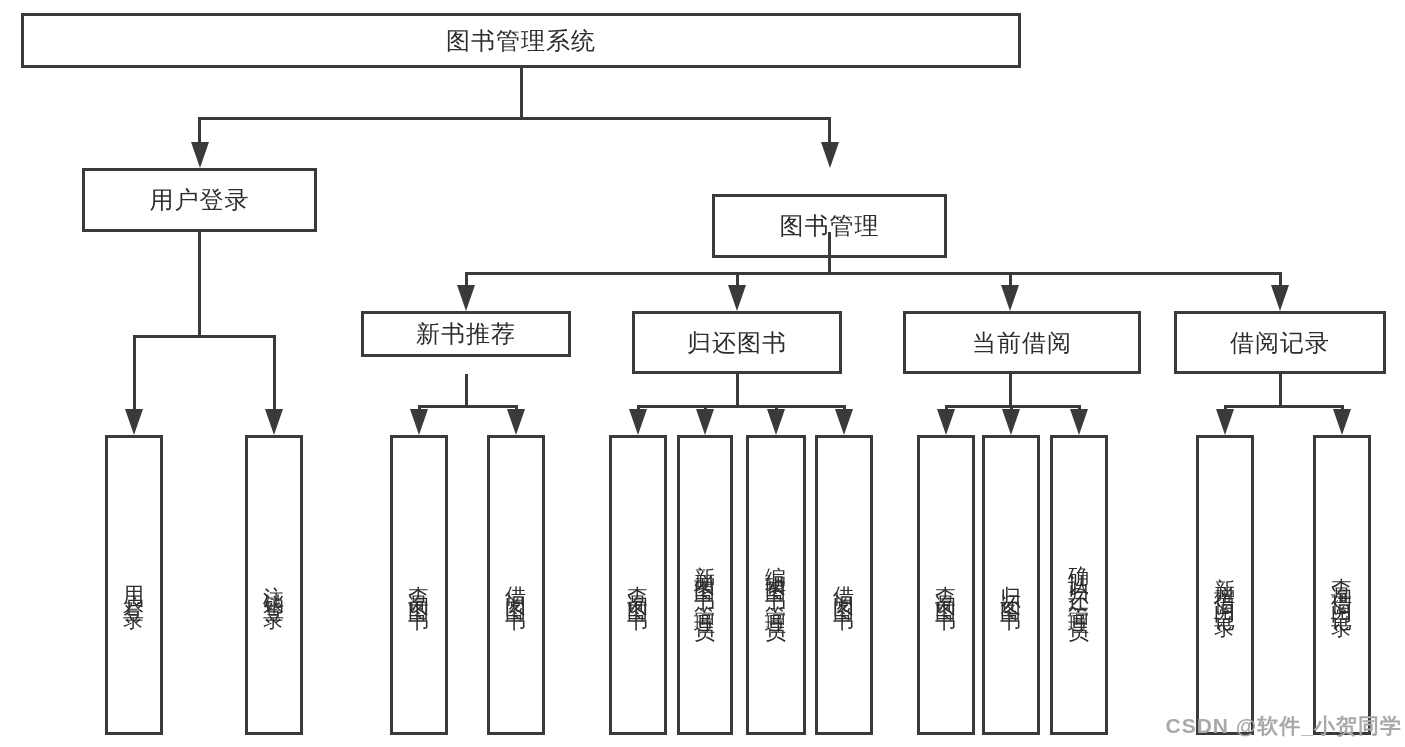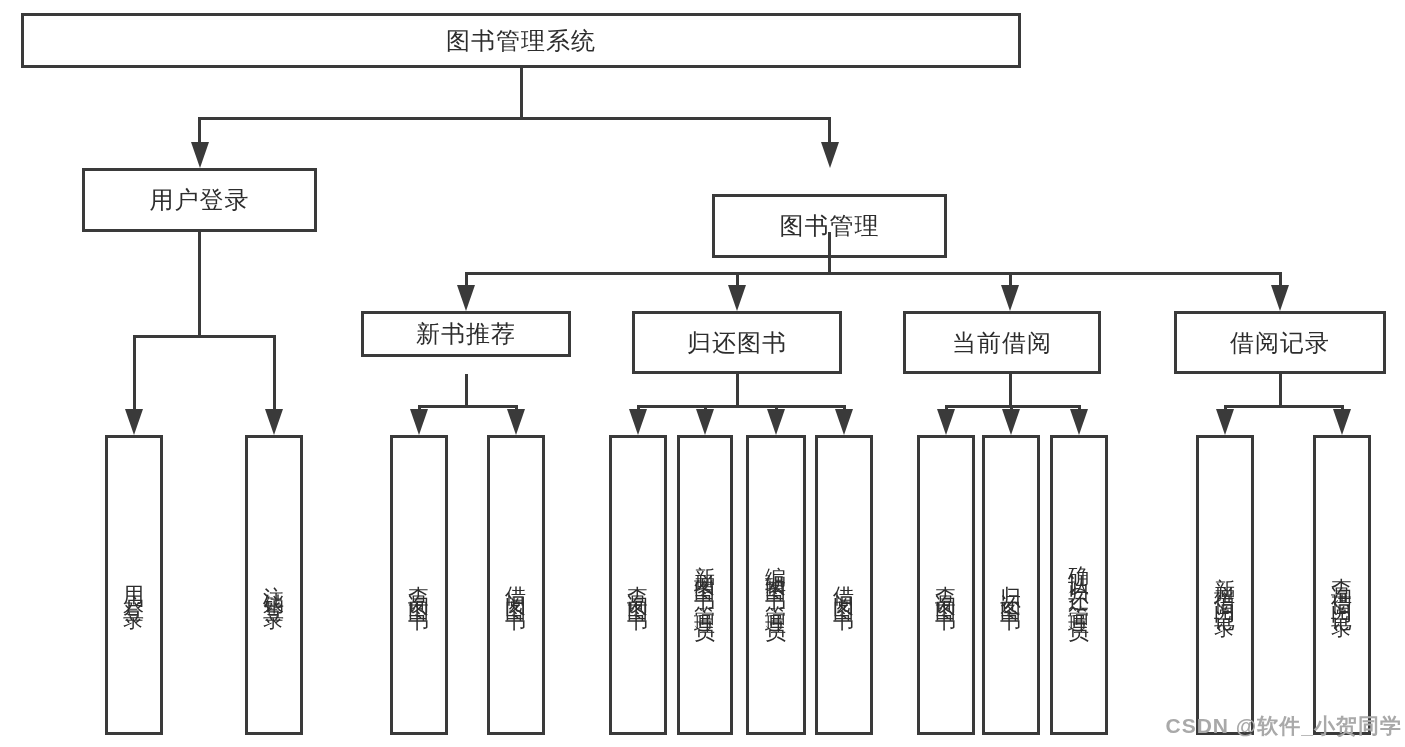--- a/index.html
+++ b/index.html
@@ -76,21 +76,21 @@
     </div>
     <div class="node" style="left: 712px; top: 168px; width: 235px; height: 64px; margin-top: 26px;">
       <span class="node-label">图书管理</span>
     </div>
     <div class="node" style="left: 361px; top: 311px; width: 210px; height: 46px;">
       <span class="node-label">新书推荐</span>
     </div>
     <div class="node" style="left: 632px; top: 311px; width: 210px; height: 63px;">
       <span class="node-label">归还图书</span>
     </div>
-    <div class="node" style="left: 903px; top: 311px; width: 198px; height: 63px;">
+    <div class="node" style="left: 903px; top: 311px; width: 238px; height: 63px;">
       <span class="node-label">当前借阅</span>
     </div>
     <div class="node" style="left: 1174px; top: 311px; width: 212px; height: 63px;">
       <span class="node-label">借阅记录</span>
     </div>
     <div class="node vertical" style="left: 105px; top: 435px; width: 58px; height: 300px;">
       <span class="node-label">用户登录</span>
     </div>
     <div class="node vertical" style="left: 245px; top: 435px; width: 58px; height: 300px;">
       <span class="node-label">注销登录</span>

